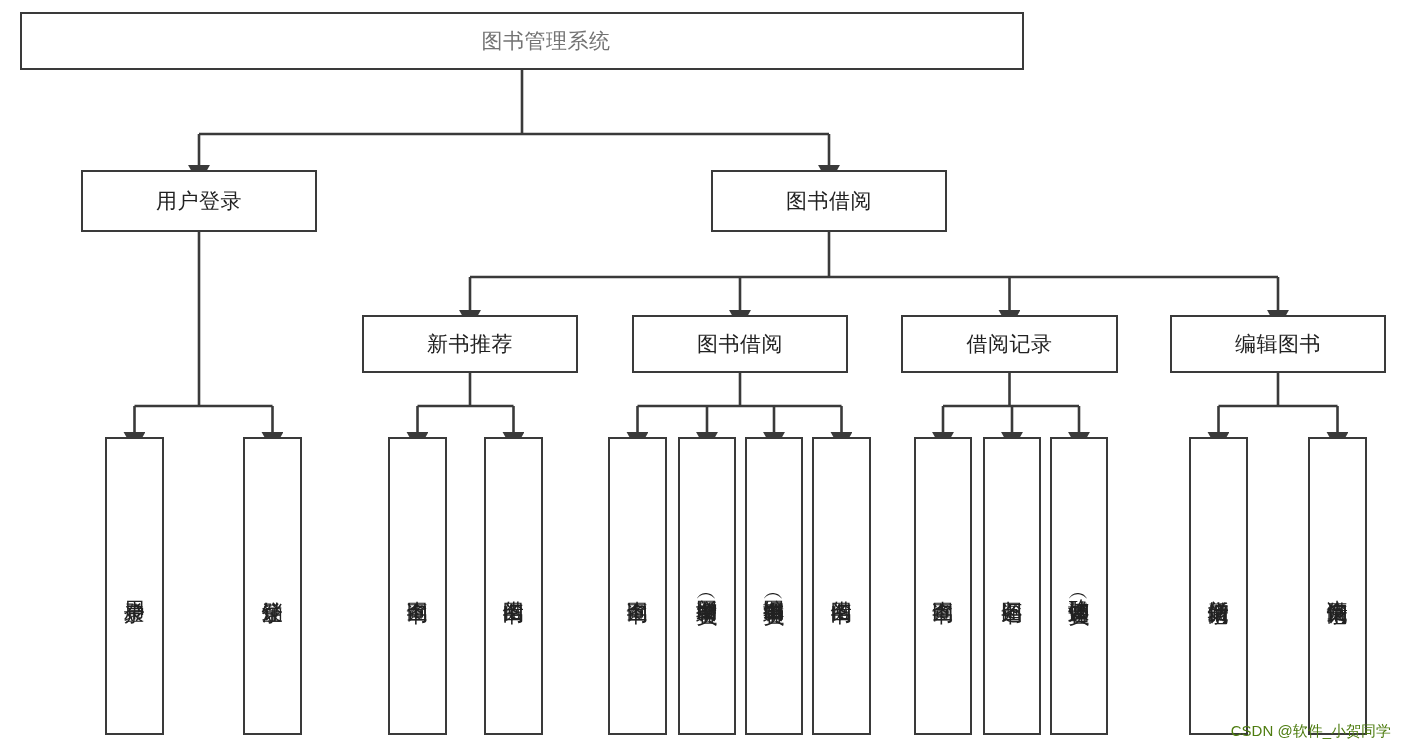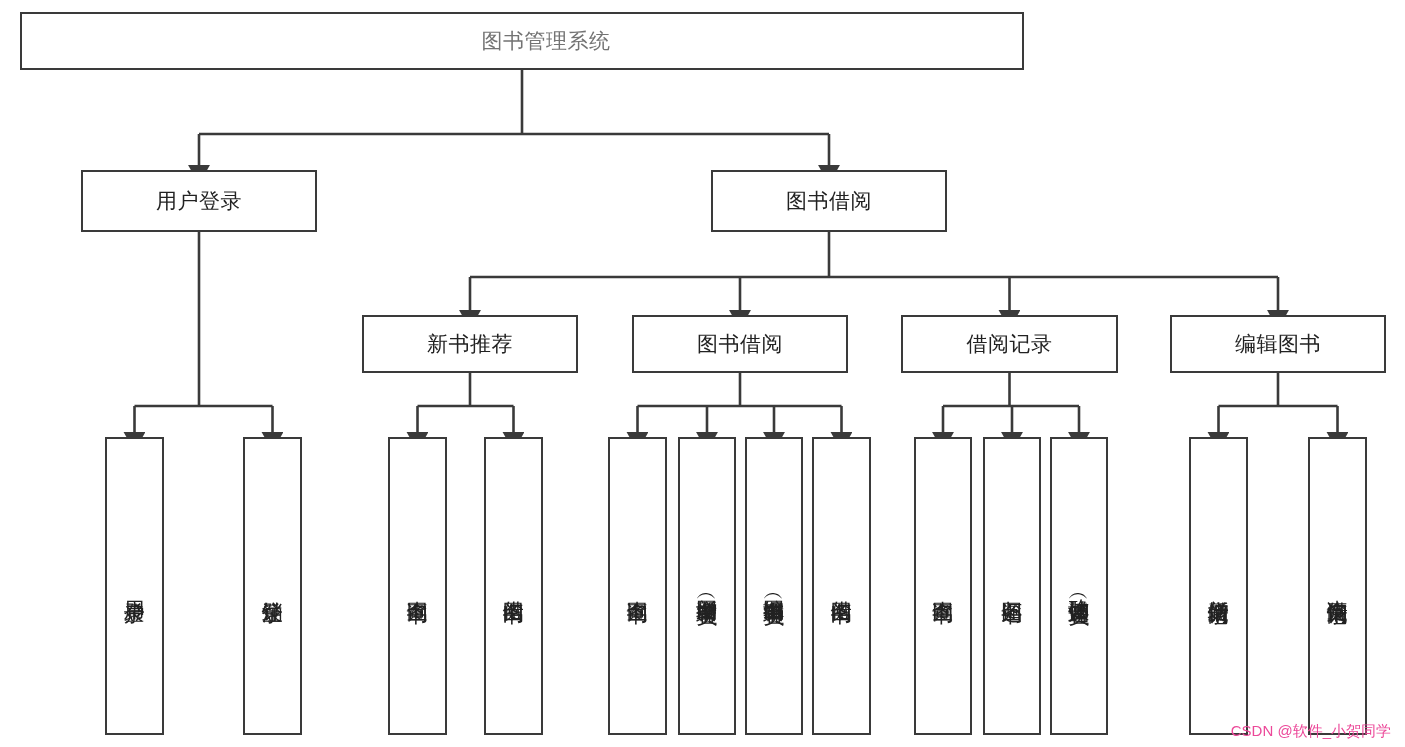--- a/index.html
+++ b/index.html
@@ -19,21 +19,21 @@
     white-space:pre;letter-spacing:0.5px;
   }
   .node-box.horizontal .node-label{font-size:21px;}
   .node-box.vertical .node-label{
     writing-mode:vertical-rl;text-orientation:upright;
     font-size:21px;line-height:1.12;letter-spacing:1px;
   }
   #connectors{position:absolute;left:0;top:0;width:1405px;height:747px;pointer-events:none;}
   #watermark{
     position:absolute;right:14px;bottom:6px;
-    font-size:15px;color:#ec4899;white-space:pre;
+    font-size:15px;color:#4d7c0f;white-space:pre;
     font-family:"Liberation Sans","DejaVu Sans",sans-serif;
   }
 </style>
 </head>
 <body>
 
 <div id="diagram-root">
   <svg id="connectors" viewBox="0 0 1405 747" width="1405" height="747" aria-hidden="true">
       <defs>
         <marker id="arrowhead" markerWidth="9" markerHeight="9" refX="1.5" refY="4.2" orient="auto" markerUnits="strokeWidth">

